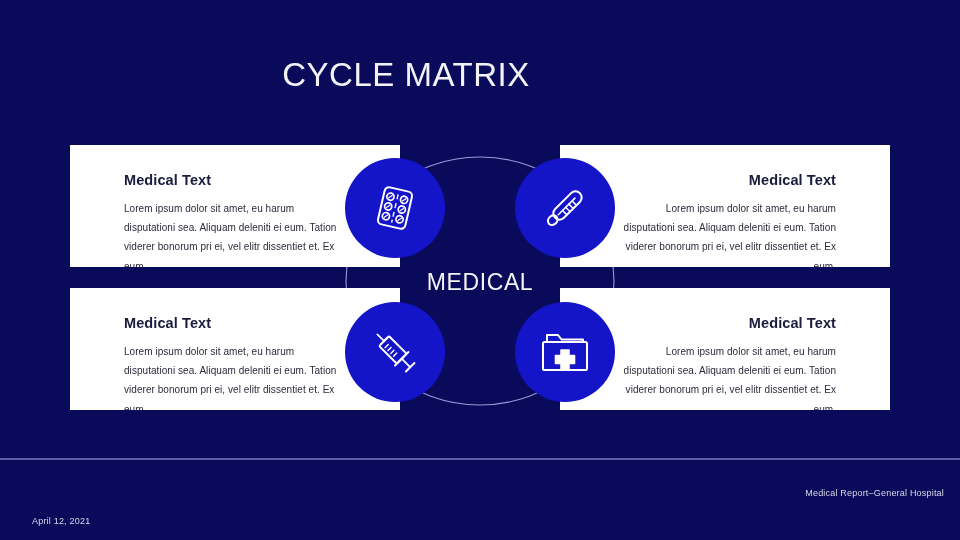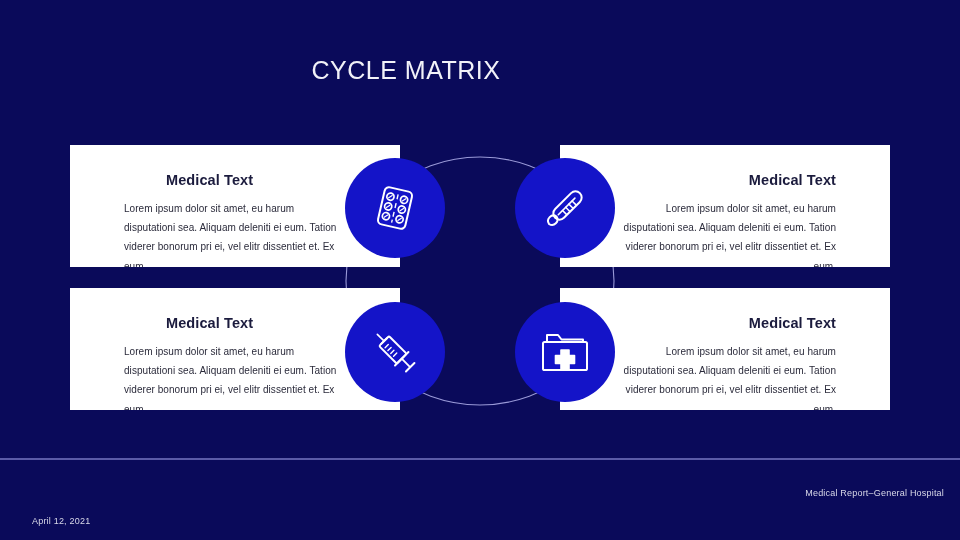--- a/index.html
+++ b/index.html
@@ -21,21 +21,21 @@
     overflow: hidden;
   }
 
   
   #title {
     position: absolute;
     left: 0;
     top: 56px;
     width: 812px;
     text-align: center;
-    font-size: 25px;
+    font-size: 33px;
     font-weight: 400;
     letter-spacing: 0.5px;
     color: #f2f2f8;
     white-space: nowrap;
   }
 
   
   #ring {
     position: absolute;
     left: 338px;
@@ -63,21 +63,20 @@
   .card.tl .card-inner, .card.bl .card-inner { left: 54px; width: 215px; text-align: left; }
   .card.tr .card-inner, .card.br .card-inner { right: 54px; width: 215px; text-align: right; }
 
   .card-title {
     font-size: 14.5px;
     font-weight: 700;
     color: #1b1b3d;
     letter-spacing: 0.1px;
     margin-bottom: 11px;
     white-space: nowrap;
-    margin-left: 42px;
   }
   .card-body {
     font-size: 10px;
     line-height: 1.92;
     color: #2b2b3b;
     letter-spacing: 0.05px;
   }
 
   
   #center-label {
@@ -171,20 +170,21 @@
     </div>
   </div>
 
   <div class="card br">
     <div class="card-inner">
       <div class="card-title">Medical Text</div>
       <div class="card-body">Lorem ipsum dolor sit amet, eu harum disputationi sea. Aliquam deleniti ei eum. Tation viderer bonorum pri ei, vel elitr dissentiet et. Ex eum.</div>
     </div>
   </div>
 
+  <div id="center-label">MEDICAL</div>
 
   <div class="node n1">
     <svg width="46" height="52" viewBox="0 0 46 52">
       <g transform="rotate(13 23 26)" fill="none" stroke="#ffffff" stroke-width="2" stroke-linejoin="round">
         <rect x="9" y="7" width="28" height="38" rx="4.5"></rect>
         <line x1="23" y1="12" x2="23" y2="17" stroke-width="1.4"></line>
         <line x1="23" y1="21" x2="23" y2="26" stroke-width="1.4"></line>
         <line x1="23" y1="30" x2="23" y2="35" stroke-width="1.4"></line>
         <line x1="23" y1="38" x2="23" y2="41" stroke-width="1.4"></line>
         <circle cx="16" cy="16" r="3.6" stroke-width="1.7"></circle>

